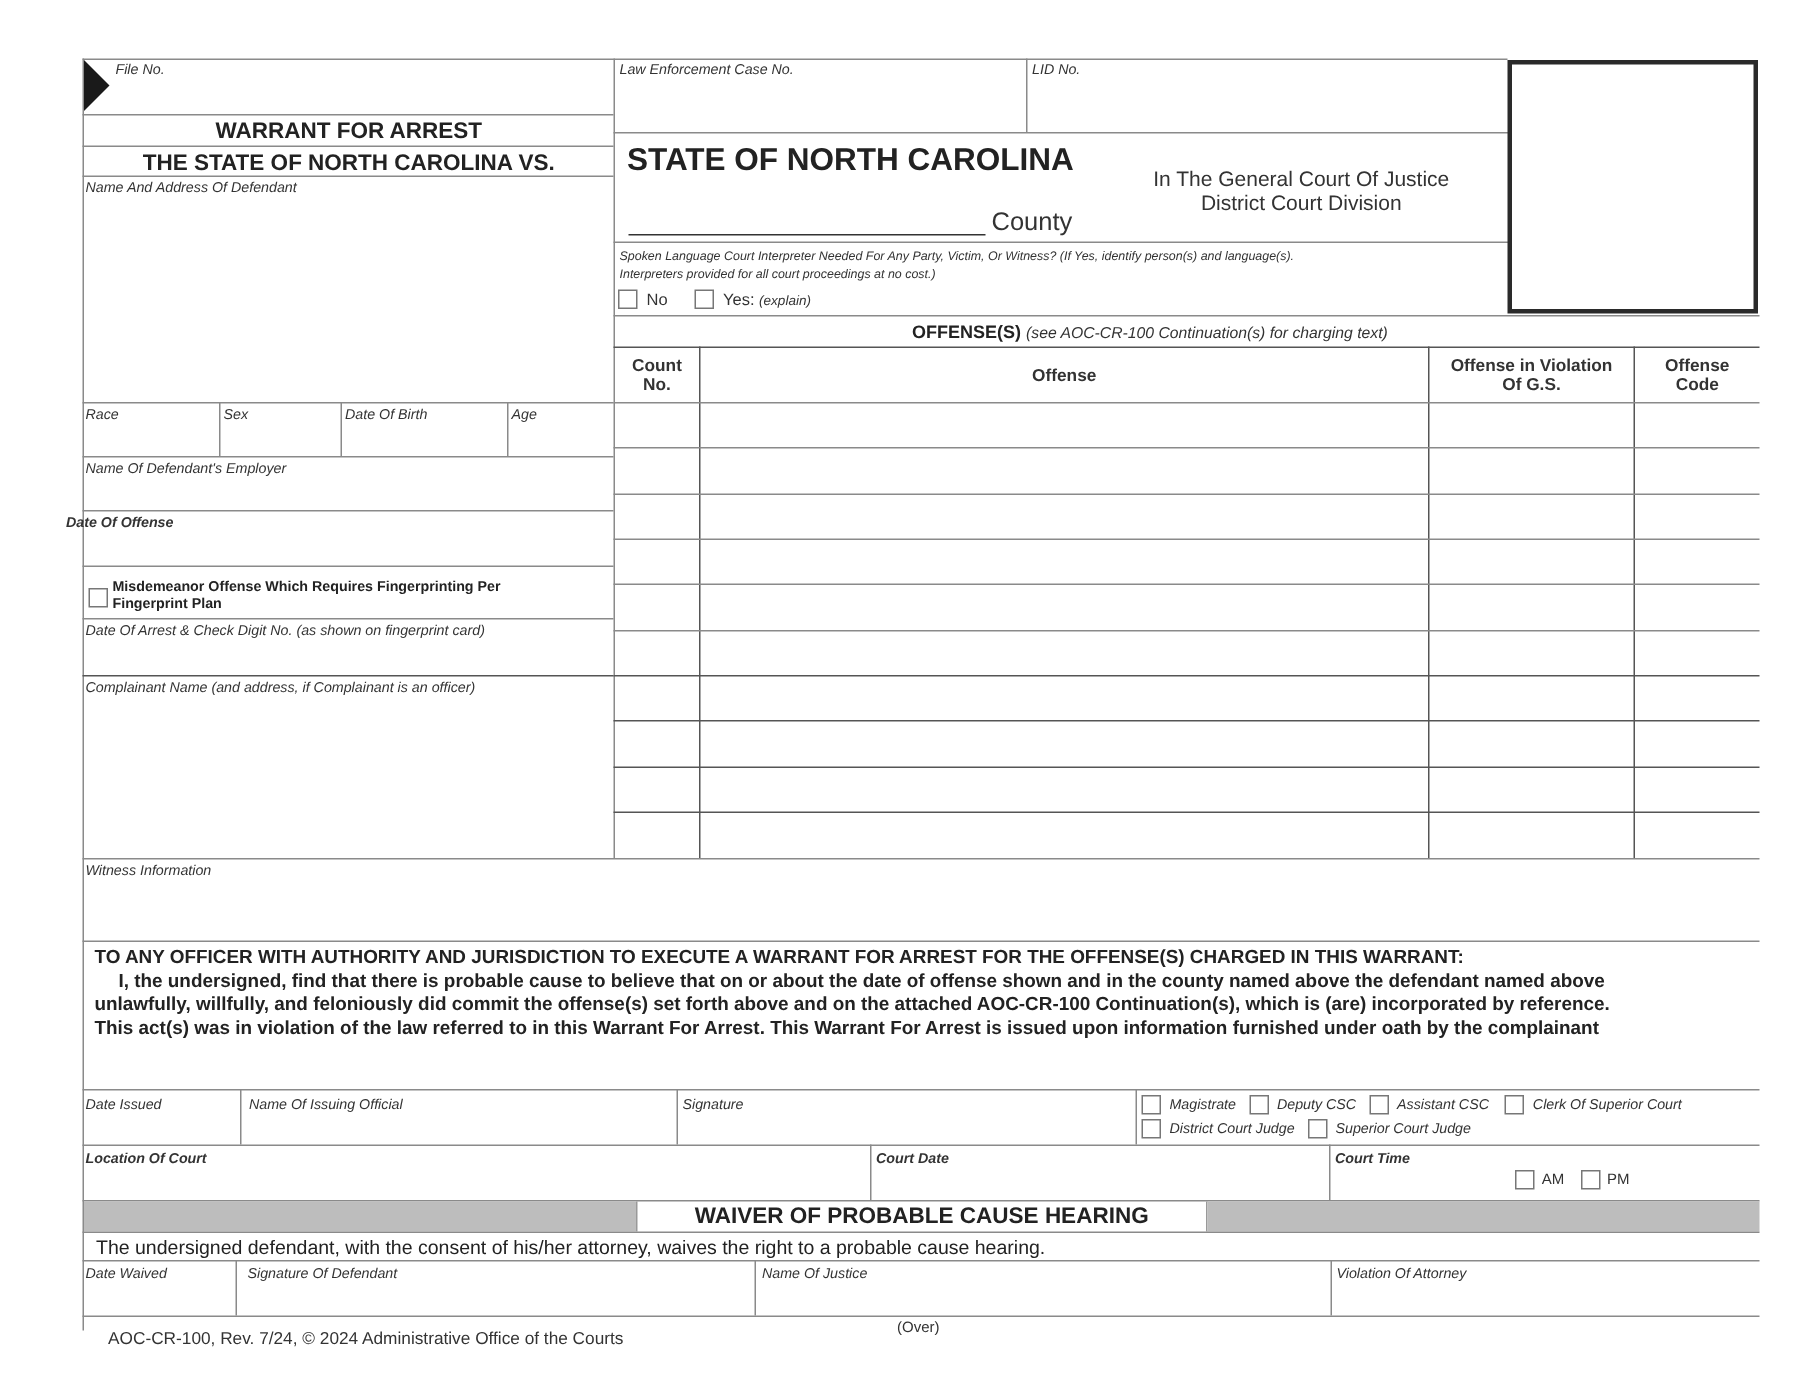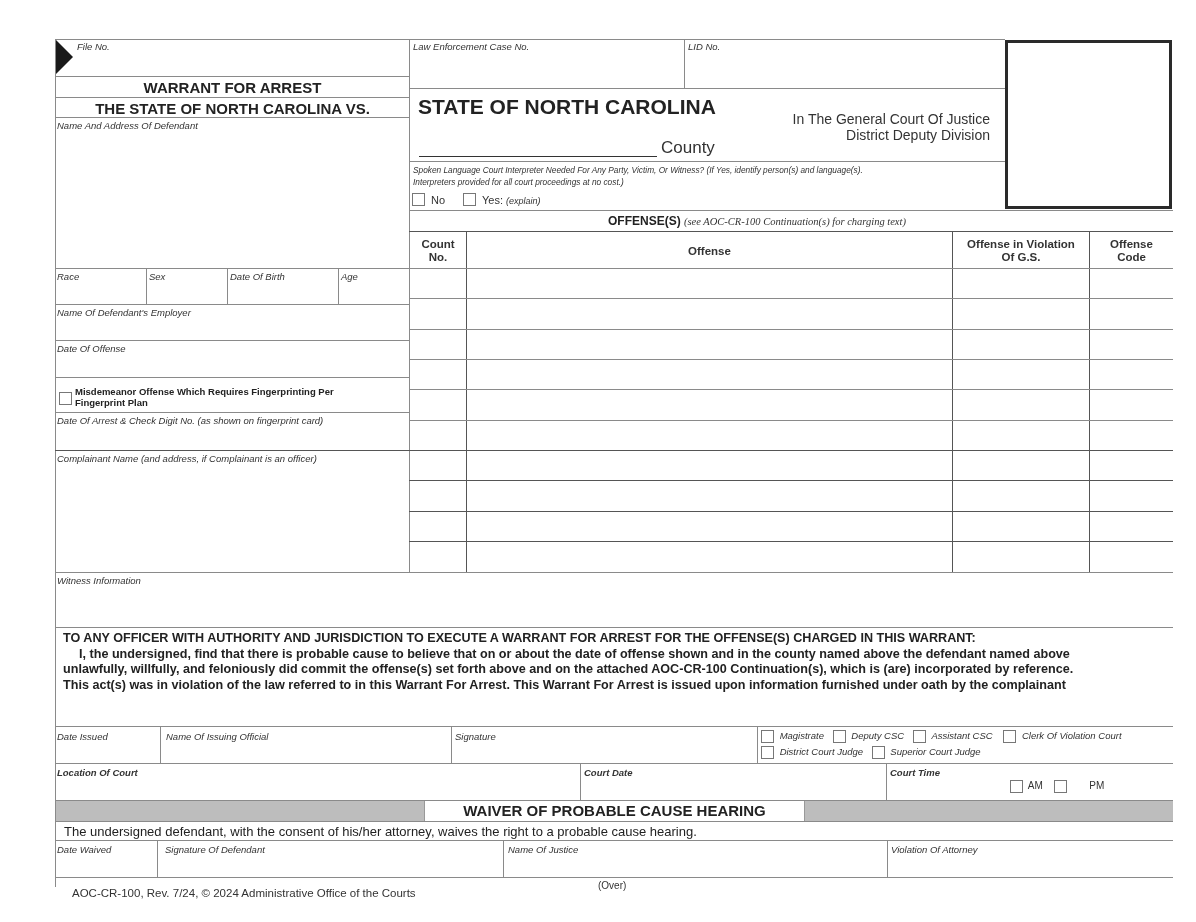--- a/index.html
+++ b/index.html
@@ -50,21 +50,21 @@
 <div class="input-area" style="left:57px;top:283px;width:88px;height:20px;"></div>
 <div class="input-area" style="left:148px;top:283px;width:78px;height:20px;"></div>
 <div class="input-area" style="left:229px;top:283px;width:108px;height:20px;"></div>
 <div class="input-area" style="left:340px;top:283px;width:68px;height:20px;"></div>
 <div class="hl" style="left:55px;top:304px;width:354px;"></div>
 
 <div class="lbl" style="left:57px;top:307px;">Name Of Defendant's Employer</div>
 <div class="input-area" style="left:57px;top:319px;width:350px;height:20px;"></div>
 <div class="hl" style="left:55px;top:340px;width:354px;"></div>
 
-<div class="lbl" style="left:57px;top:343px;">Date Of Offense</div>
+<div class="lbl" style="left:44px;top:343px;font-weight:bold;">Date Of Offense</div>
 <div class="input-area" style="left:57px;top:355px;width:350px;height:20px;"></div>
 <div class="hl" style="left:55px;top:377px;width:354px;"></div>
 
 <span class="cb abs" style="left:59px;top:392px;"></span>
 <div class="lbl b" style="left:75px;top:386px;font-style:normal;font-size:9.5px;line-height:11px;color:#222;">
   <div>Misdemeanor Offense Which Requires Fingerprinting Per</div>
   <div>Fingerprint Plan</div>
 </div>
 <div class="hl" style="left:55px;top:412px;width:354px;"></div>
 
@@ -76,44 +76,44 @@
 <div class="input-area" style="left:57px;top:466px;width:350px;height:104px;"></div>
 
 <div class="lbl" style="left:413px;top:41px;">Law Enforcement Case No.</div>
 <div class="input-area" style="left:412px;top:53px;width:270px;height:33px;"></div>
 <div class="vl" style="left:684px;top:39px;height:49px;"></div>
 <div class="lbl" style="left:688px;top:41px;">LID No.</div>
 <div class="input-area" style="left:687px;top:53px;width:318px;height:33px;"></div>
 <div class="hl" style="left:409px;top:88px;width:597px;"></div>
 
 <div class="abs" style="left:418px;top:95px;font-size:21px;font-weight:bold;color:#222;white-space:nowrap;">STATE OF NORTH CAROLINA</div>
-<div class="abs" style="left:745px;top:111px;width:245px;text-align:right;font-size:14px;line-height:16px;color:#333;">
+<div class="abs" style="left:745px;top:111px;width:245px;text-align:center;font-size:14px;line-height:16px;color:#333;">
   <div>In The General Court Of Justice</div>
-  <div>District Deputy Division</div>
+  <div>District Court Division</div>
 </div>
 <div class="abs" style="left:419px;top:156px;width:238px;border-bottom:1px solid #333;height:1px;"></div>
 <div class="abs" style="left:661px;top:138px;font-size:17px;color:#333;">County</div>
 <div class="hl" style="left:409px;top:161px;width:597px;"></div>
 
 <div class="abs" style="left:1005px;top:40px;width:167px;height:169px;border:3px solid #2a2a2a;"></div>
 
 <div class="lbl" style="left:413px;top:165px;font-size:8.3px;">Spoken Language Court Interpreter Needed For Any Party, Victim, Or Witness? (If Yes, identify person(s) and language(s).</div>
 <div class="lbl" style="left:413px;top:177px;font-size:8.3px;">Interpreters provided for all court proceedings at no cost.)</div>
 <span class="cb abs" style="left:412px;top:193px;"></span>
 <div class="abs" style="left:431px;top:194px;font-size:11px;color:#333;">No</div>
 <span class="cb abs" style="left:463px;top:193px;"></span>
 <div class="abs" style="left:482px;top:194px;font-size:11px;color:#333;white-space:nowrap;">
   <span>Yes:</span>
   <span style="font-style:italic;font-size:9px;">(explain)</span>
 </div>
 <div class="hl" style="left:409px;top:210px;width:764px;"></div>
 
 <div class="abs" style="left:608px;top:214px;white-space:nowrap;font-size:12px;color:#222;">
   <span style="font-weight:bold;">OFFENSE(S)</span>
-  <span style="font-style:italic;font-size:10.5px;color:#333;font-family:Liberation Serif, serif;">(see AOC-CR-100 Continuation(s) for charging text)</span>
+  <span style="font-style:italic;font-size:10.5px;color:#333;">(see AOC-CR-100 Continuation(s) for charging text)</span>
 </div>
 <div class="hl dark" style="left:409px;top:231px;width:764px;"></div>
 
 <div class="th" style="left:410px;top:238px;width:56px;">
   <div>Count</div>
   <div>No.</div>
 </div>
 <div class="th" style="left:467px;top:245px;width:485px;">Offense</div>
 <div class="th" style="left:953px;top:238px;width:136px;">
   <div>Offense in Violation</div>
@@ -226,21 +226,21 @@
 <div class="vl" style="left:757px;top:726px;height:37px;"></div>
 
 <div class="abs" style="left:761px;top:730px;font-size:9.5px;font-style:italic;color:#333;white-space:nowrap;">
   <span class="cb"></span>
   <span style="margin:0 6px 0 3px;">Magistrate</span>
   <span class="cb"></span>
   <span style="margin:0 6px 0 3px;">Deputy CSC</span>
   <span class="cb"></span>
   <span style="margin:0 8px 0 3px;">Assistant CSC</span>
   <span class="cb"></span>
-  <span style="margin-left:3px;">Clerk Of Violation Court</span>
+  <span style="margin-left:3px;">Clerk Of Superior Court</span>
 </div>
 <div class="abs" style="left:761px;top:746px;font-size:9.5px;font-style:italic;color:#333;white-space:nowrap;">
   <span class="cb"></span>
   <span style="margin:0 6px 0 3px;">District Court Judge</span>
   <span class="cb"></span>
   <span style="margin-left:3px;">Superior Court Judge</span>
 </div>
 <div class="hl" style="left:55px;top:763px;width:1118px;"></div>
 
 <div class="lbl b" style="left:57px;top:767px;">Location Of Court</div>
@@ -248,21 +248,21 @@
 <div class="vl" style="left:580px;top:763px;height:37px;"></div>
 <div class="lbl b" style="left:584px;top:767px;">Court Date</div>
 <div class="input-area" style="left:583px;top:779px;width:300px;height:18px;"></div>
 <div class="vl" style="left:886px;top:763px;height:37px;"></div>
 <div class="lbl b" style="left:890px;top:767px;">Court Time</div>
 <div class="input-area" style="left:889px;top:779px;width:115px;height:18px;"></div>
 <div class="abs" style="left:1010px;top:780px;font-size:10px;color:#333;white-space:nowrap;">
   <span class="cb"></span>
   <span style="margin:0 8px 0 2px;">AM</span>
   <span class="cb"></span>
-  <span style="margin-left:20px;">PM</span>
+  <span style="margin-left:2px;">PM</span>
 </div>
 <div class="hl" style="left:55px;top:800px;width:1118px;"></div>
 
 <div class="gray-bar" style="left:56px;top:801px;width:368px;height:20px;"></div>
 <div class="abs" style="left:424px;top:801px;width:381px;height:20px;text-align:center;font-weight:bold;font-size:15px;line-height:20px;color:#222;border-left:1px solid #999;border-right:1px solid #999;">WAIVER OF PROBABLE CAUSE HEARING</div>
 <div class="gray-bar" style="left:805px;top:801px;width:368px;height:20px;"></div>
 <div class="hl" style="left:55px;top:821px;width:1118px;"></div>
 
 <div class="abs" style="left:64px;top:824px;font-size:13px;color:#222;white-space:nowrap;">The undersigned defendant, with the consent of his/her attorney, waives the right to a probable cause hearing.</div>
 <div class="hl" style="left:55px;top:840px;width:1118px;"></div>

